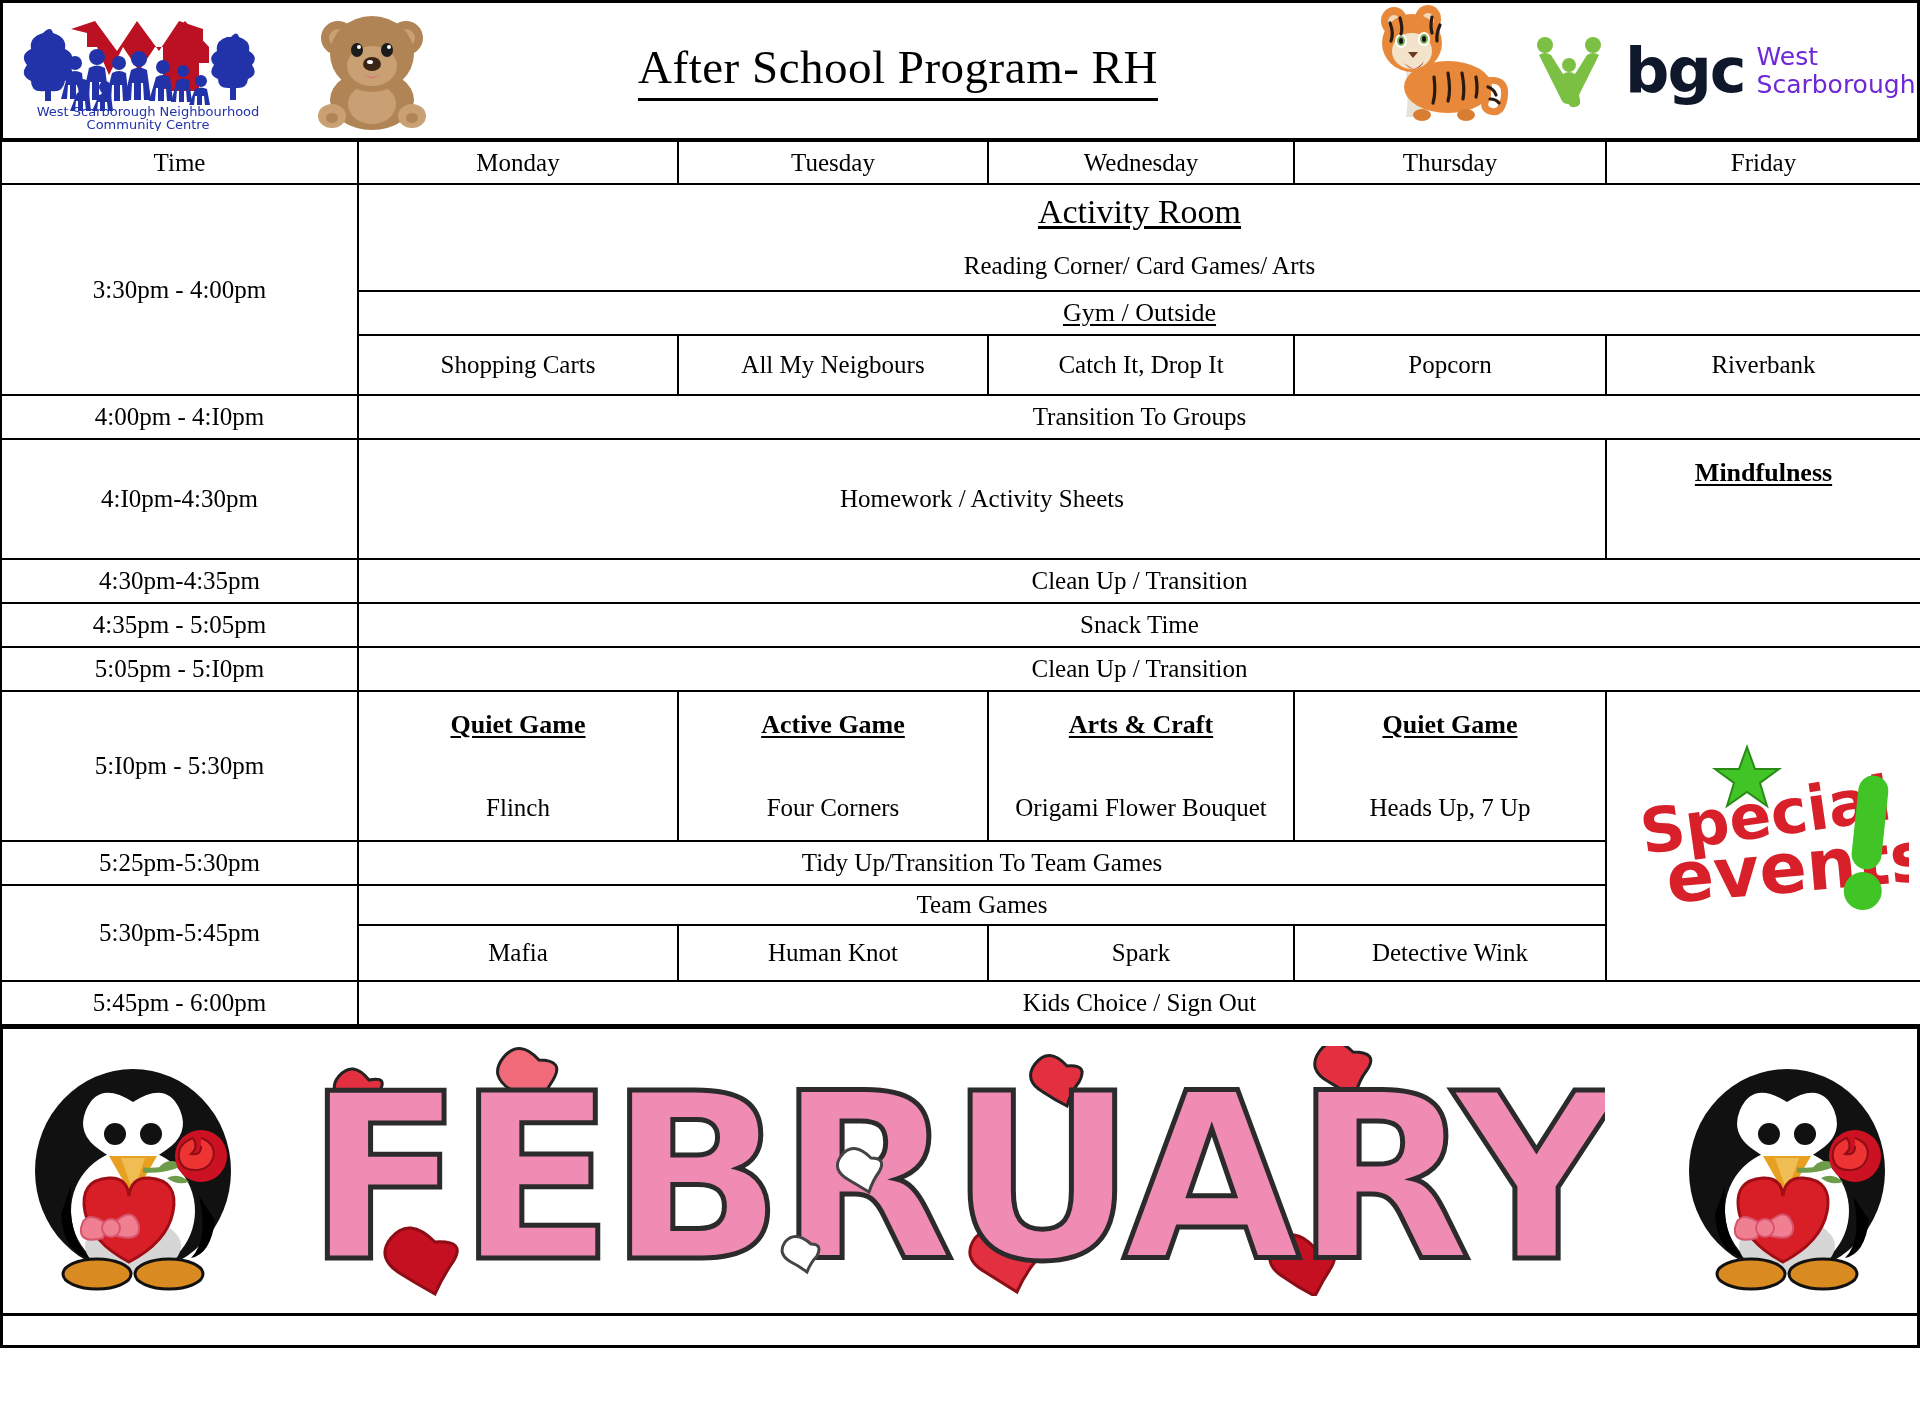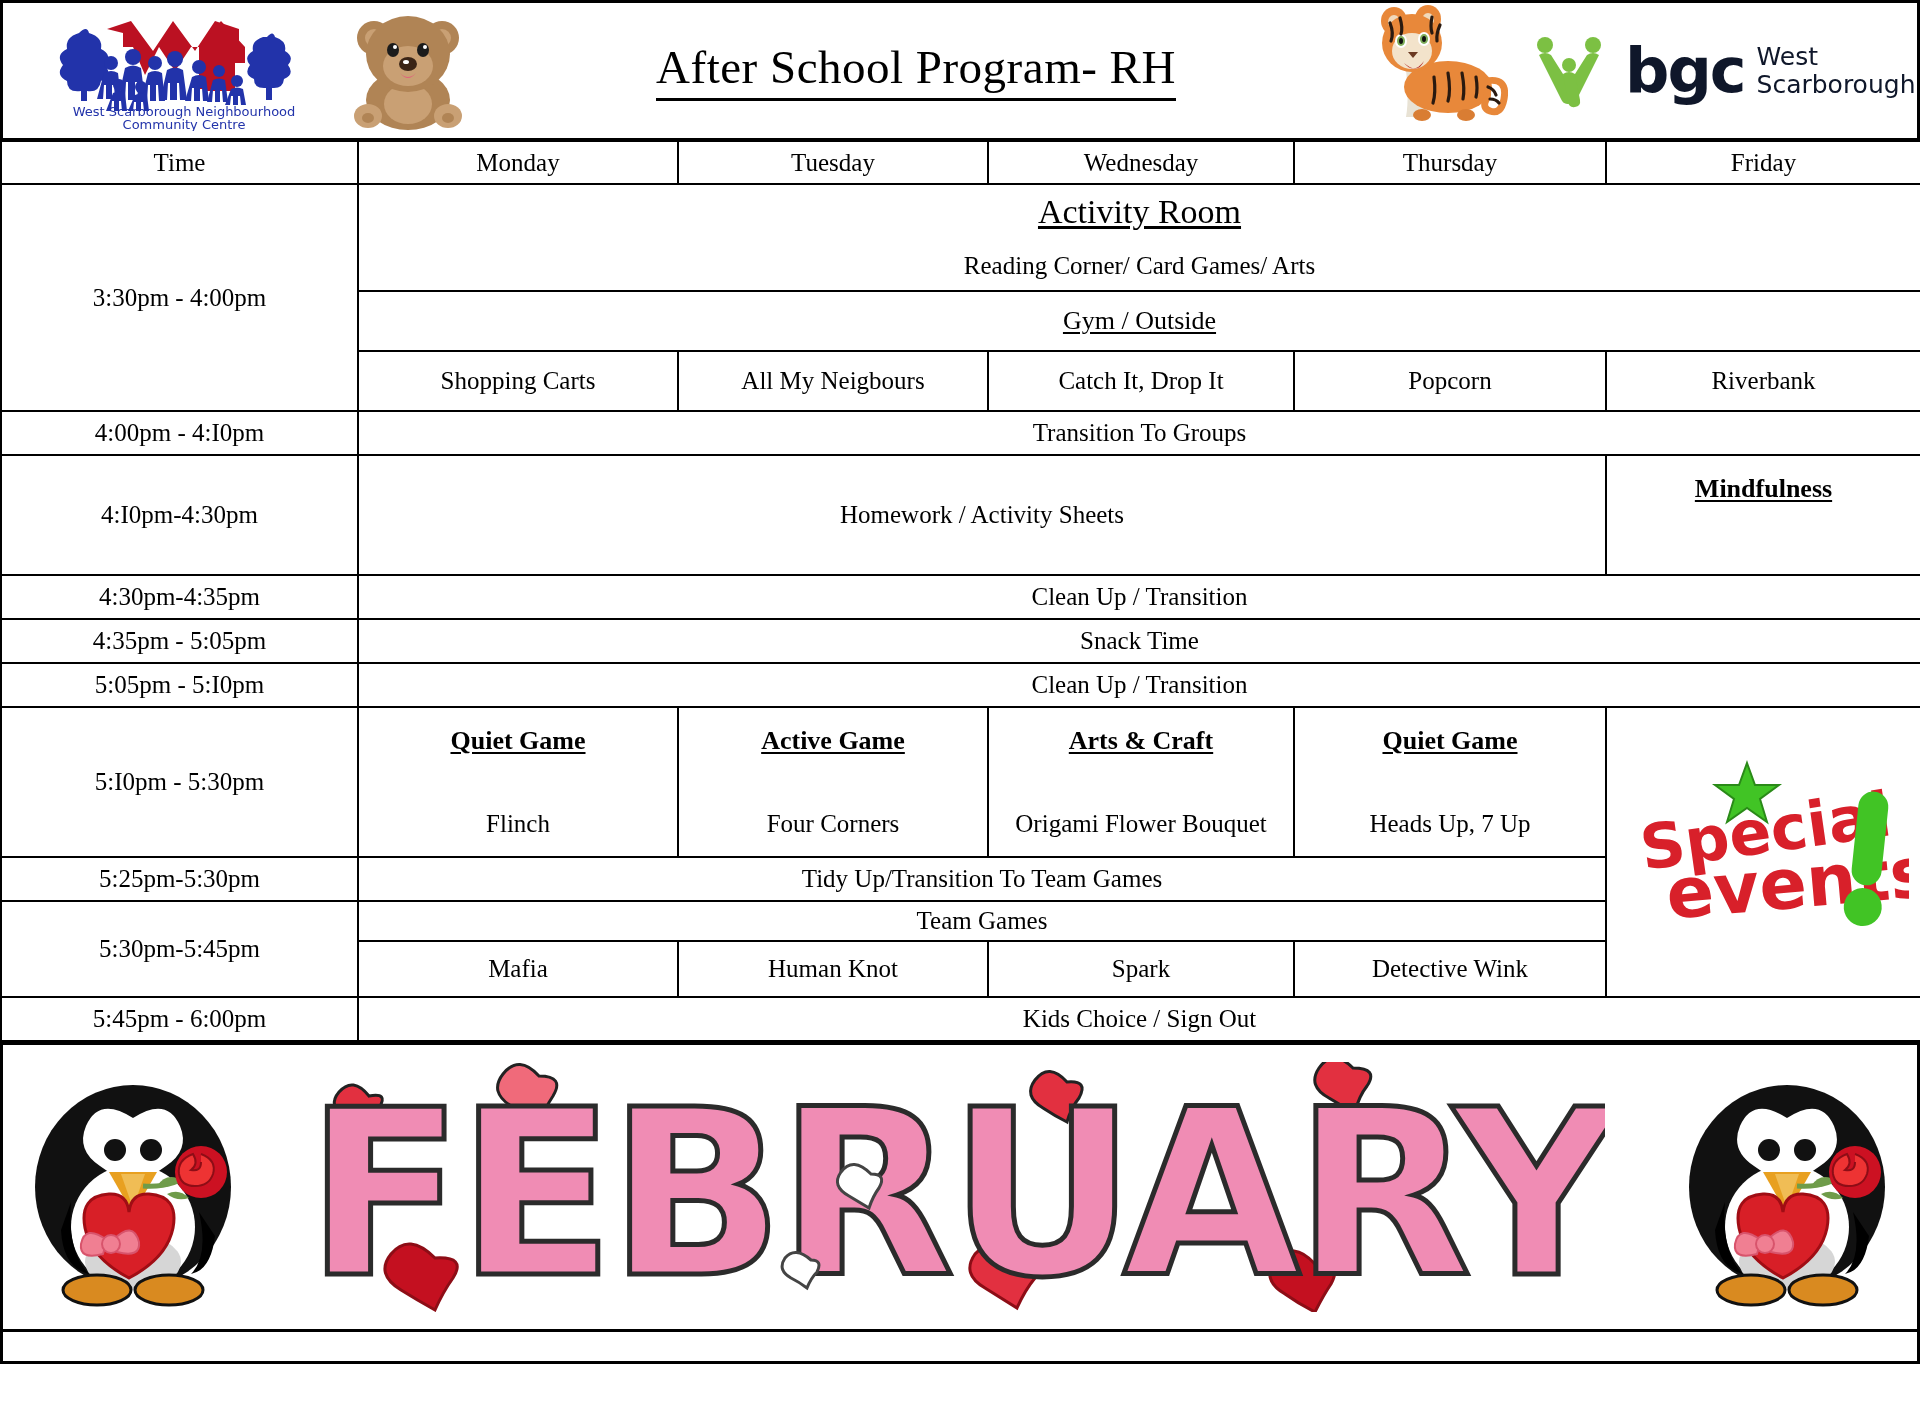--- a/index.html
+++ b/index.html
@@ -6,34 +6,34 @@
   body{width:1920px;height:1410px;font-family:"Liberation Serif",serif;color:#000;overflow:hidden;}
 
   .page{width:1920px;height:1410px;position:relative;box-sizing:border-box;}
 
   
   .header{
     height:140px;width:1920px;box-sizing:border-box;
     border:3px solid #000;border-bottom:2px solid #000;
     display:flex;align-items:center;position:relative;background:#fff;
   }
-  .logo-wsncc{width:290px;height:130px;display:flex;align-items:center;justify-content:center;flex:0 0 auto;margin-left:36px;}
+  .logo-wsncc{width:290px;height:130px;display:flex;align-items:center;justify-content:center;flex:0 0 auto;}
   .bear-wrap{width:160px;height:130px;display:flex;align-items:center;justify-content:center;flex:0 0 auto;}
   .title-wrap{flex:1 1 auto;display:flex;align-items:center;justify-content:center;}
   .main-title{
     font-size:47px;font-weight:400;letter-spacing:.5px;
     border-bottom:3px solid #000;padding-bottom:4px;white-space:nowrap;
     font-family:"Liberation Serif",serif;
     text-align:center;
   }
   .tiger-wrap{width:170px;height:135px;display:flex;align-items:flex-start;justify-content:center;flex:0 0 auto;}
   .bgc-wrap{width:390px;height:120px;display:flex;align-items:center;justify-content:flex-start;gap:12px;flex:0 0 auto;padding-left:14px;}
   .bgc-text{display:flex;flex-direction:column;line-height:1.02;}
   .bgc-word{font-family:"DejaVu Sans",sans-serif;font-weight:bold;font-size:62px;color:#0f172a;letter-spacing:-2px;}
-  .bgc-sub{font-family:"DejaVu Sans",sans-serif;font-size:25px;color:#0f172a;line-height:1.12;}
+  .bgc-sub{font-family:"DejaVu Sans",sans-serif;font-size:25px;color:#6d28d9;line-height:1.12;}
 
   
   .inforow{display:flex;width:1920px;box-sizing:border-box;border-left:3px solid #000;border-right:3px solid #000;border-bottom:2px solid #000;}
   .info-cell{box-sizing:border-box;padding:6px 10px 8px 10px;font-size:26px;height:42px;display:flex;align-items:center;}
   .info-theme{width:685px;border-right:2px solid #000;}
   .info-week{width:622px;border-right:2px solid #000;}
   .info-group{flex:1 1 auto;}
 
   
   table.sched{border-collapse:collapse;width:1920px;table-layout:fixed;}
@@ -222,21 +222,21 @@
     </tr>
 
     <tr>
       <td class="timecell" rowspan="3">3:30pm - 4:00pm</td>
       <td colspan="5" style="height:76px;padding:8px 0 10px;">
         <div class="u" style="font-size:34px;margin-bottom:21px;">Activity Room</div>
         <div style="font-size:25px;">Reading Corner/ Card Games/ Arts</div>
       </td>
     </tr>
     <tr>
-      <td colspan="5" style="height:60px;">
+      <td colspan="5" style="height:44px;">
         <span class="u" style="font-size:26px;">Gym / Outside</span>
       </td>
     </tr>
     <tr>
       <td style="height:60px;">Shopping Carts</td>
       <td>All My Neigbours</td>
       <td>Catch It, Drop It</td>
       <td>Popcorn</td>
       <td>Riverbank</td>
     </tr>

